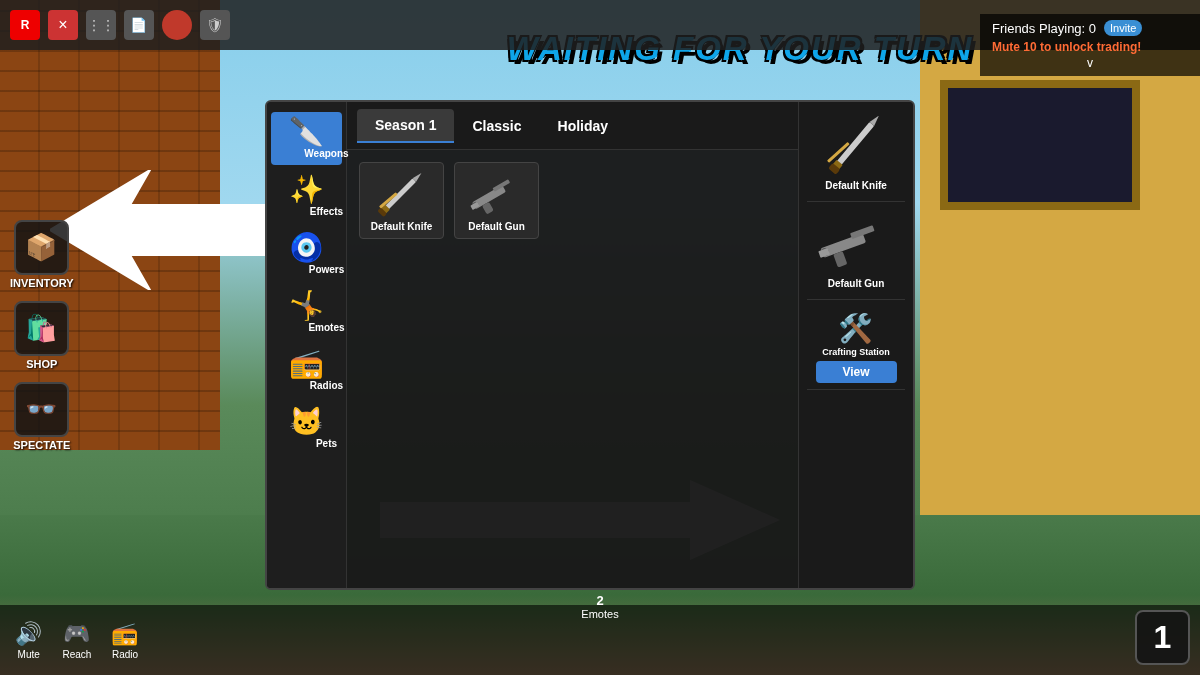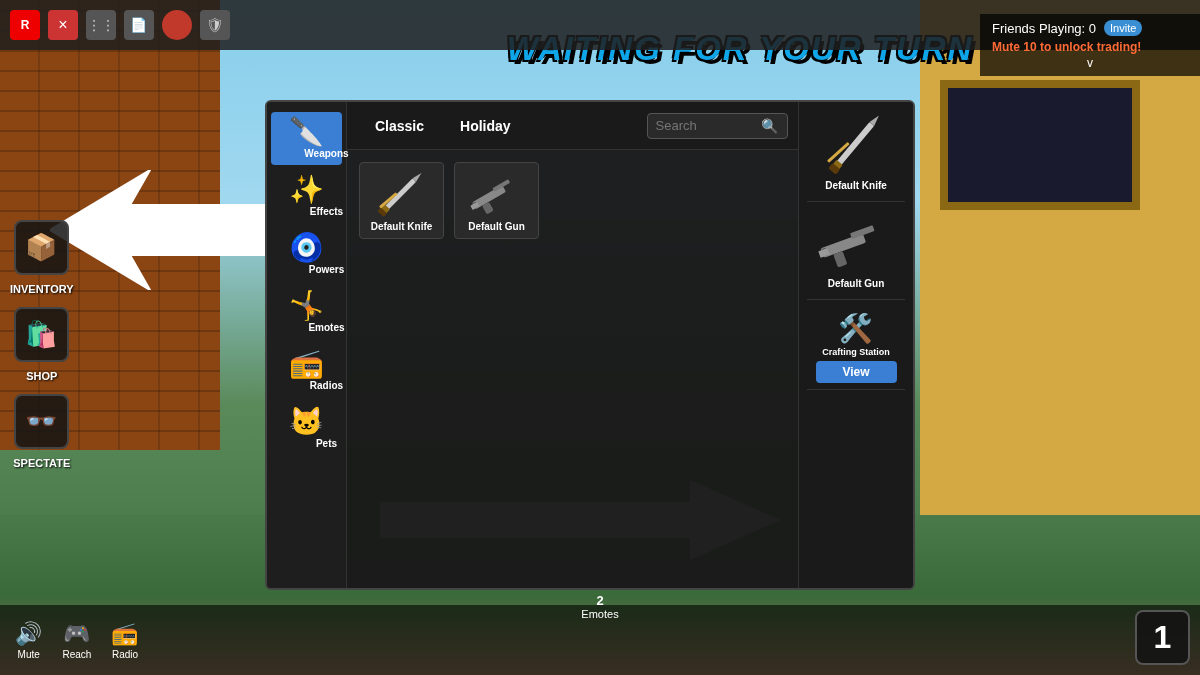--- a/index.html
+++ b/index.html
@@ -203,21 +203,21 @@
       background: rgba(20,20,20,0.85);
       border: 2px solid #444;
       border-radius: 8px;
       display: flex; align-items: center; justify-content: center;
       font-size: 26px;
     }
     .sidebar-label {
       color: white;
       font-size: 11px;
       font-weight: bold;
-      margin-top: 8px;
+      margin-top: 2px;
       text-shadow: 1px 1px 2px black;
       text-transform: uppercase;
     }
 
     
     .bottom-bar {
       position: absolute;
       bottom: 0; left: 0; right: 0;
       height: 70px;
       background: rgba(0,0,0,0.6);
@@ -591,26 +591,23 @@
     </div>
     <div class="category-item">
       <span class="category-icon">🐱</span>
       <span class="category-label">Pets</span>
     </div>
   </div>
 
   <div class="panel-content">
 
     <div class="tabs-row">
+      <div class="tab-item active">Season 1</div>
       <div class="tab-item">Classic</div>
       <div class="tab-item">Holiday</div>
-      <div class="search-box">
-        <input class="search-input" type="text" placeholder="Search" style="">
-        <span class="search-icon-char">🔍</span>
-      </div>
     </div>
 
     <div class="items-grid">
 
       <div class="item-card">
         <svg class="knife-icon" viewBox="0 0 60 50">
           <g transform="rotate(-45, 30, 25)">
             <rect x="10" y="20" width="40" height="5" rx="1" fill="#ccc"></rect>
             <polygon points="50,20 60,22.5 50,25" fill="#aaa"></polygon>
             <rect x="6" y="19" width="6" height="7" rx="1" fill="#8b6914"></rect>

